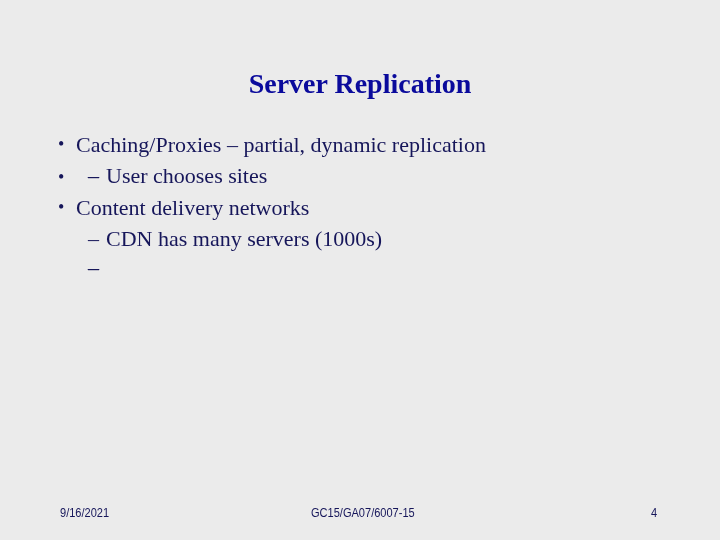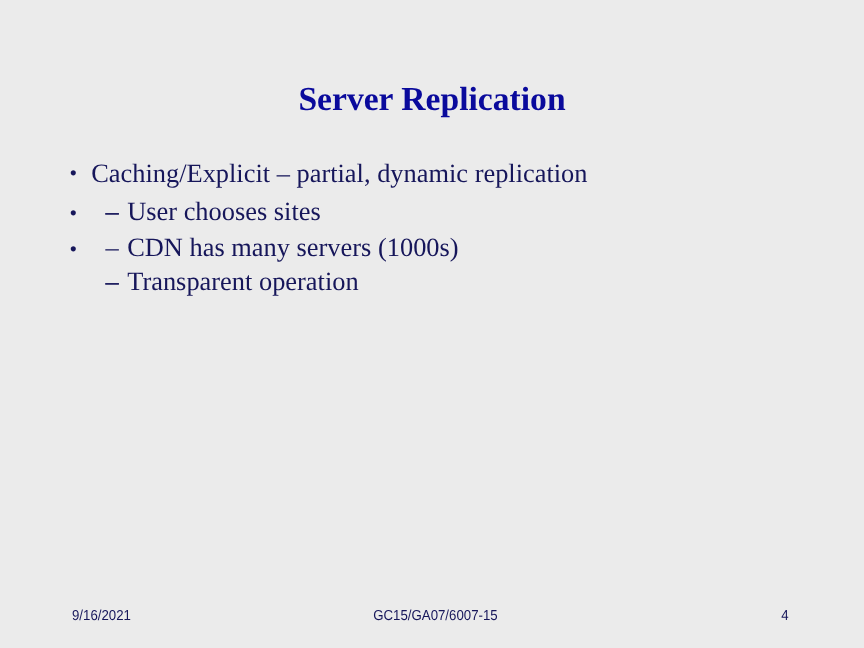--- a/index.html
+++ b/index.html
@@ -77,46 +77,46 @@
 </style>
 </head>
 <body>
 
 <div class="slide">
   <div class="title">Server Replication</div>
 
   <div class="body">
     <div class="l1">
       <span class="bullet">•</span>
-      <span>Caching/Explicit – partial, dynamic replication</span>
+      <span>Caching/Proxies – partial, dynamic replication</span>
     </div>
 
     <div class="l1">
       <span class="bullet">•</span>
     </div>
     <div class="l2">
       <span class="dash">–</span>
     </div>
     <div class="l2">
       <span class="dash">–</span>
       <span>User chooses sites</span>
     </div>
 
     <div class="l1">
       <span class="bullet">•</span>
+      <span>Content delivery networks</span>
     </div>
     <div class="l2">
       <span class="dash">–</span>
       <span>CDN has many servers (1000s)</span>
     </div>
     <div class="l2">
       <span class="dash">–</span>
     </div>
     <div class="l2">
       <span class="dash">–</span>
-      <span>Transparent operation</span>
     </div>
   </div>
 
   <div class="footer f-date">9/16/2021</div>
   <div class="footer f-code">GC15/GA07/6007-15</div>
   <div class="footer f-page">4</div>
 </div>
 
 </body></html>

